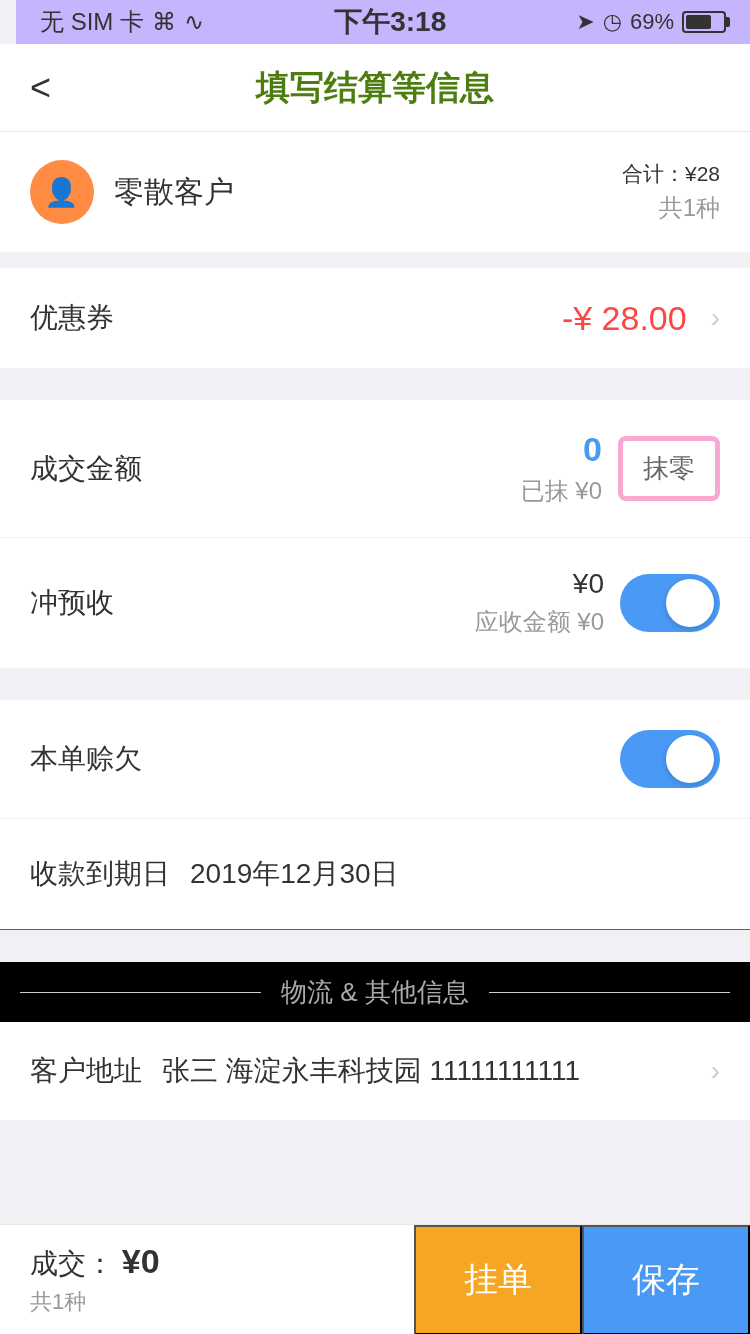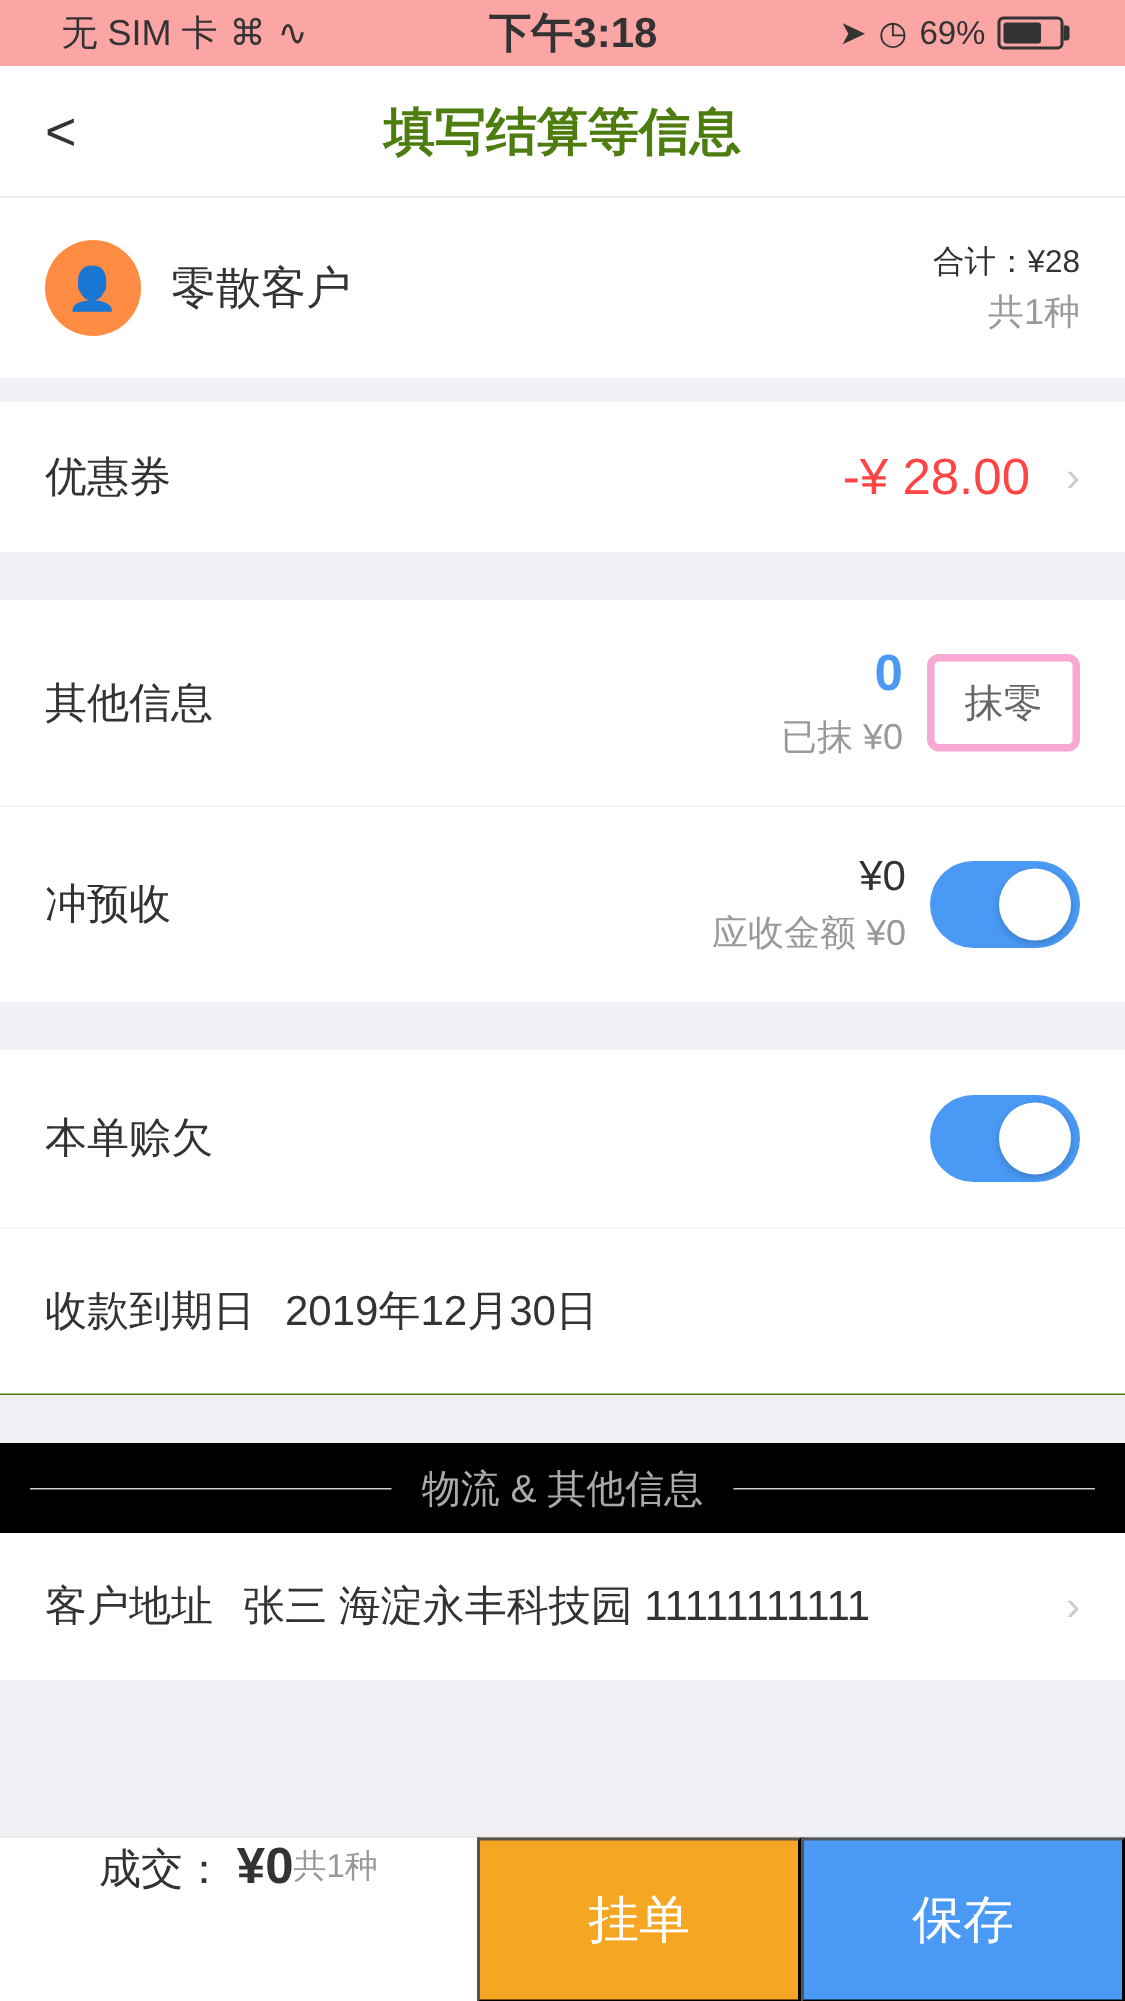--- a/index.html
+++ b/index.html
@@ -10,27 +10,28 @@
       font-family: -apple-system, "PingFang SC", "Helvetica Neue", sans-serif;
       background: #f0f0f5;
       font-size: 28px;
       color: #333;
       position: relative;
     }
 
     
     .status-bar {
       height: 44px;
-      background: #fca5a5;
+      background: #c4b5fd;
       display: flex;
       align-items: center;
       justify-content: space-between;
-      padding: 0 41px;
+      padding: 0 24px;
       font-size: 24px;
       font-weight: 500;
+      margin-left: 16px;
     }
     .status-left { display: flex; align-items: center; gap: 8px; }
     .status-center { font-size: 28px; font-weight: 600; }
     .status-right { display: flex; align-items: center; gap: 8px; font-size: 22px; }
     .battery-icon {
       width: 44px; height: 22px; border: 2px solid #333; border-radius: 4px;
       position: relative; display: inline-flex; align-items: center; padding: 2px;
     }
     .battery-icon::after {
       content: ''; position: absolute; right: -6px; top: 50%; transform: translateY(-50%);
@@ -190,26 +191,26 @@
       bottom: 0;
       width: 750px;
       height: 110px;
       display: flex;
       background: #fff;
       border-top: 1px solid #e8e8e8;
     }
     .bottom-summary {
       flex: 1;
       display: flex;
-      flex-direction: row;
+      flex-direction: column;
       justify-content: center;
       padding: 0 30px;
     }
     .bottom-btn {
-      width: 216px;
+      width: 168px;
       height: 110px;
       display: flex;
       align-items: center;
       justify-content: center;
       font-size: 34px;
       color: #fff;
       cursor: pointer;
       font-weight: 500;
     }
     .btn-hold { background: #f5a623; }
@@ -264,21 +265,21 @@
         </div>
         <span class="chevron-right">›</span>
       </div>
     </div>
   </div>
 
   <div class="section-divider"></div>
 
   <div class="card">
     <div class="row-item">
-      <div class="row-label">其他信息</div>
+      <div class="row-label">成交金额</div>
       <div class="row-right">
         <div>
           <div class="amount-value">0</div>
           <div class="row-sub">已抹  ¥0</div>
         </div>
         <button class="round-btn">抹零</button>
       </div>
     </div>
 
     <div class="row-item">

